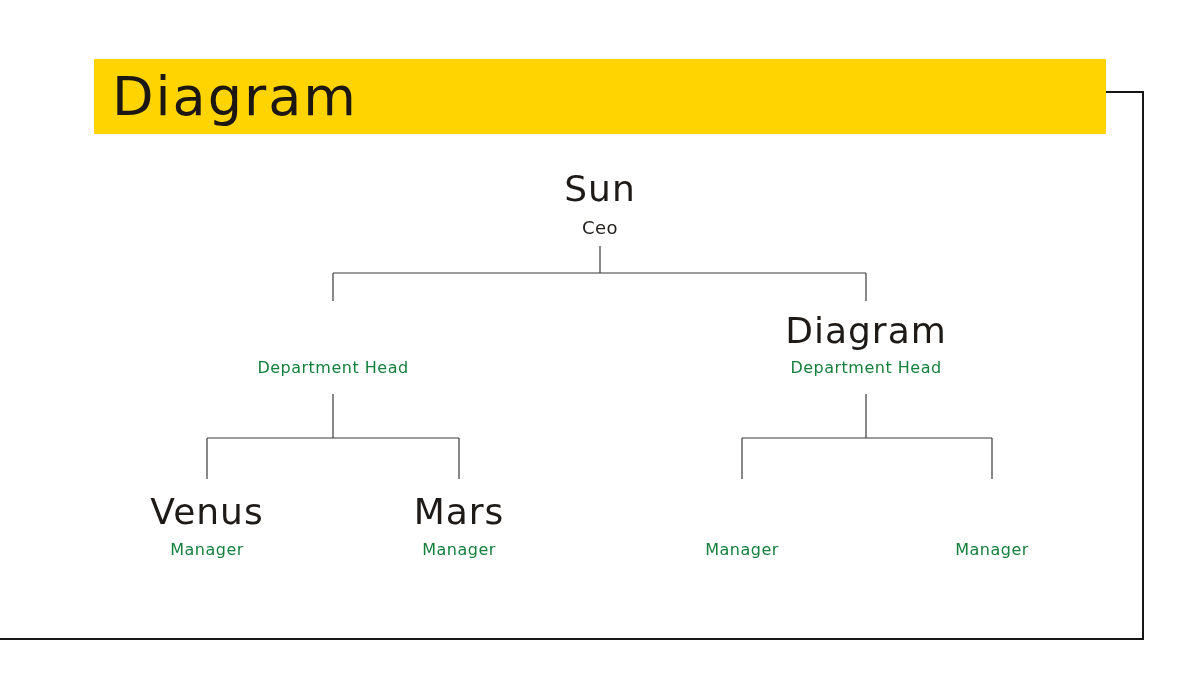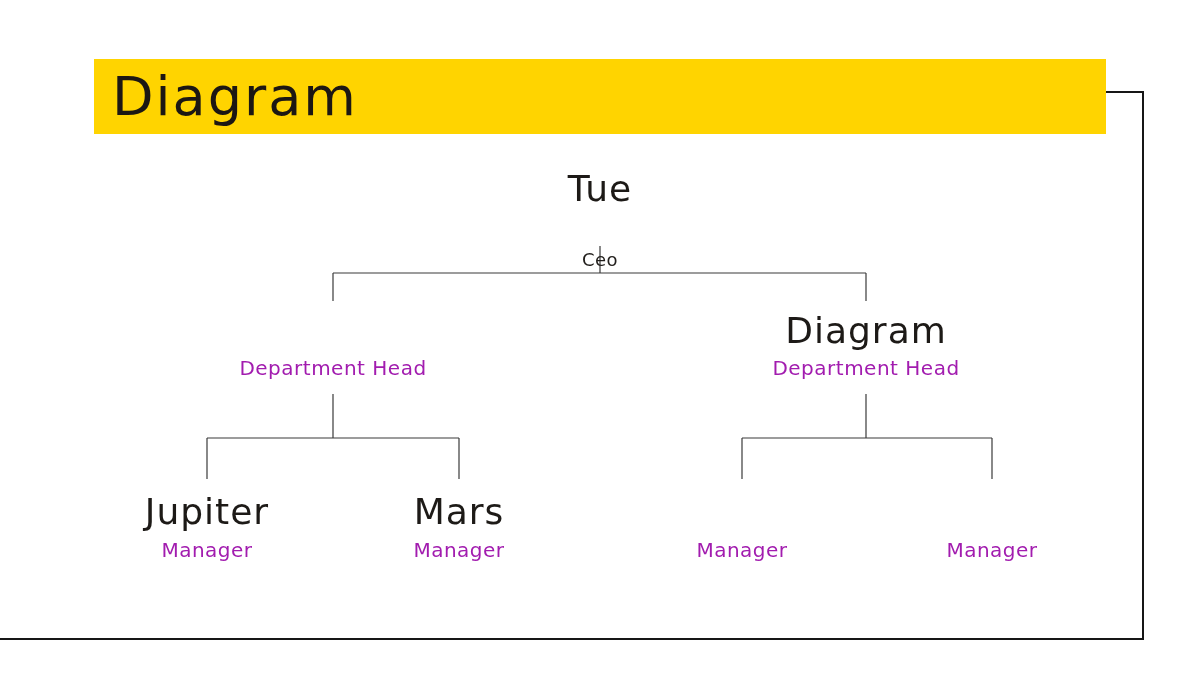--- a/index.html
+++ b/index.html
@@ -39,29 +39,28 @@
     transform:translateX(-50%);
     white-space:nowrap;
     text-align:center;
   }
   .name {
     font-size:36px; line-height:44px;
     letter-spacing:1px;
     color:#1d1a17;
   }
   .role {
-    font-size:20px; line-height:24px;
+    font-size:16px; line-height:24px;
     letter-spacing:0.5px;
-    color:#a21caf;
+    color:#15803d;
   }
   .role-sm {
     font-size:18px; line-height:24px;
     letter-spacing:0.5px;
     color:#211e1b;
-    margin-top:32px;
   }
 </style>
 </head>
 <body>
 
 <div class="canvas">
 
   <svg class="frame-svg" viewBox="0 0 1200 675">
     <path d="M1106 92 H1143 V639 H0"></path>
   </svg>
@@ -78,29 +77,29 @@
     <path d="M333 394 V438"></path>
     <path d="M207 438 H459"></path>
     <path d="M207 438 V479"></path>
     <path d="M459 438 V479"></path>
     <path d="M866 394 V438"></path>
     <path d="M742 438 H992"></path>
     <path d="M742 438 V479"></path>
     <path d="M992 438 V479"></path>
   </svg>
 
-  <div class="txt name" style="left:600px; top:167px">Tue</div>
+  <div class="txt name" style="left:600px; top:167px">Sun</div>
   <div class="txt role-sm" style="left:600px; top:216px">Ceo</div>
 
   <div class="txt role" style="left:333px; top:356px">Department Head</div>
 
   <div class="txt name" style="left:866px; top:309px">Diagram</div>
   <div class="txt role" style="left:866px; top:356px">Department Head</div>
 
-  <div class="txt name" style="left:207px; top:490px">Jupiter</div>
+  <div class="txt name" style="left:207px; top:490px">Venus</div>
   <div class="txt role" style="left:207px; top:538px">Manager</div>
 
   <div class="txt name" style="left:459px; top:490px">Mars</div>
   <div class="txt role" style="left:459px; top:538px">Manager</div>
 
   <div class="txt role" style="left:742px; top:538px">Manager</div>
 
   <div class="txt role" style="left:992px; top:538px">Manager</div>
 
 </div>

